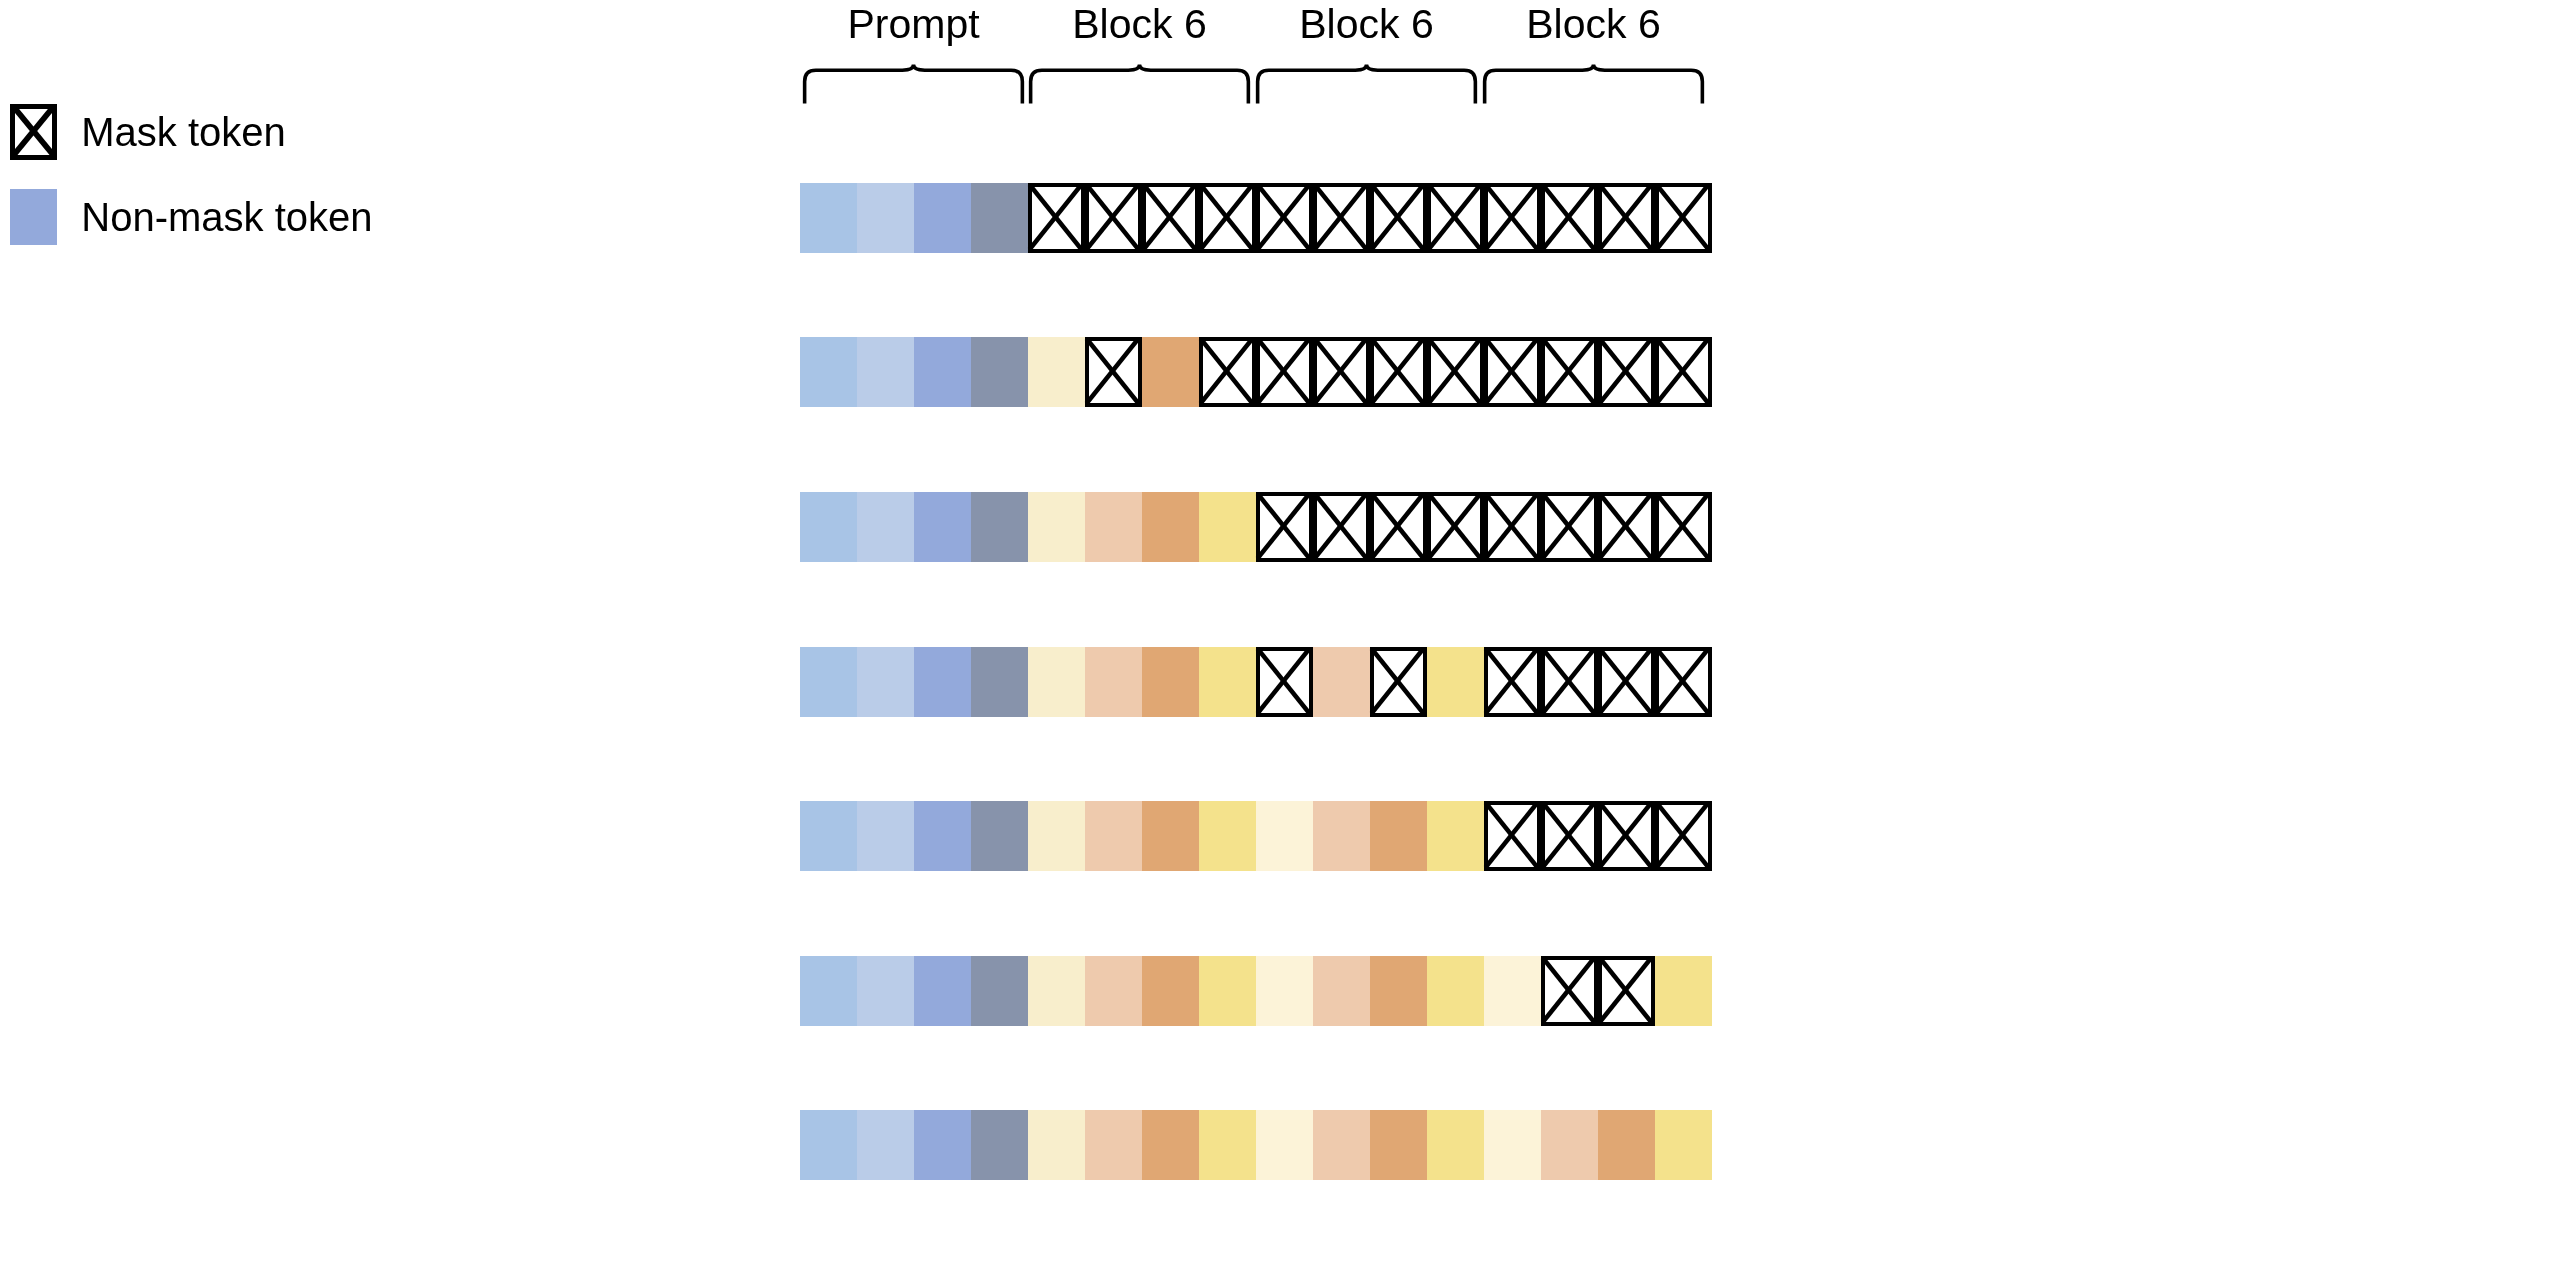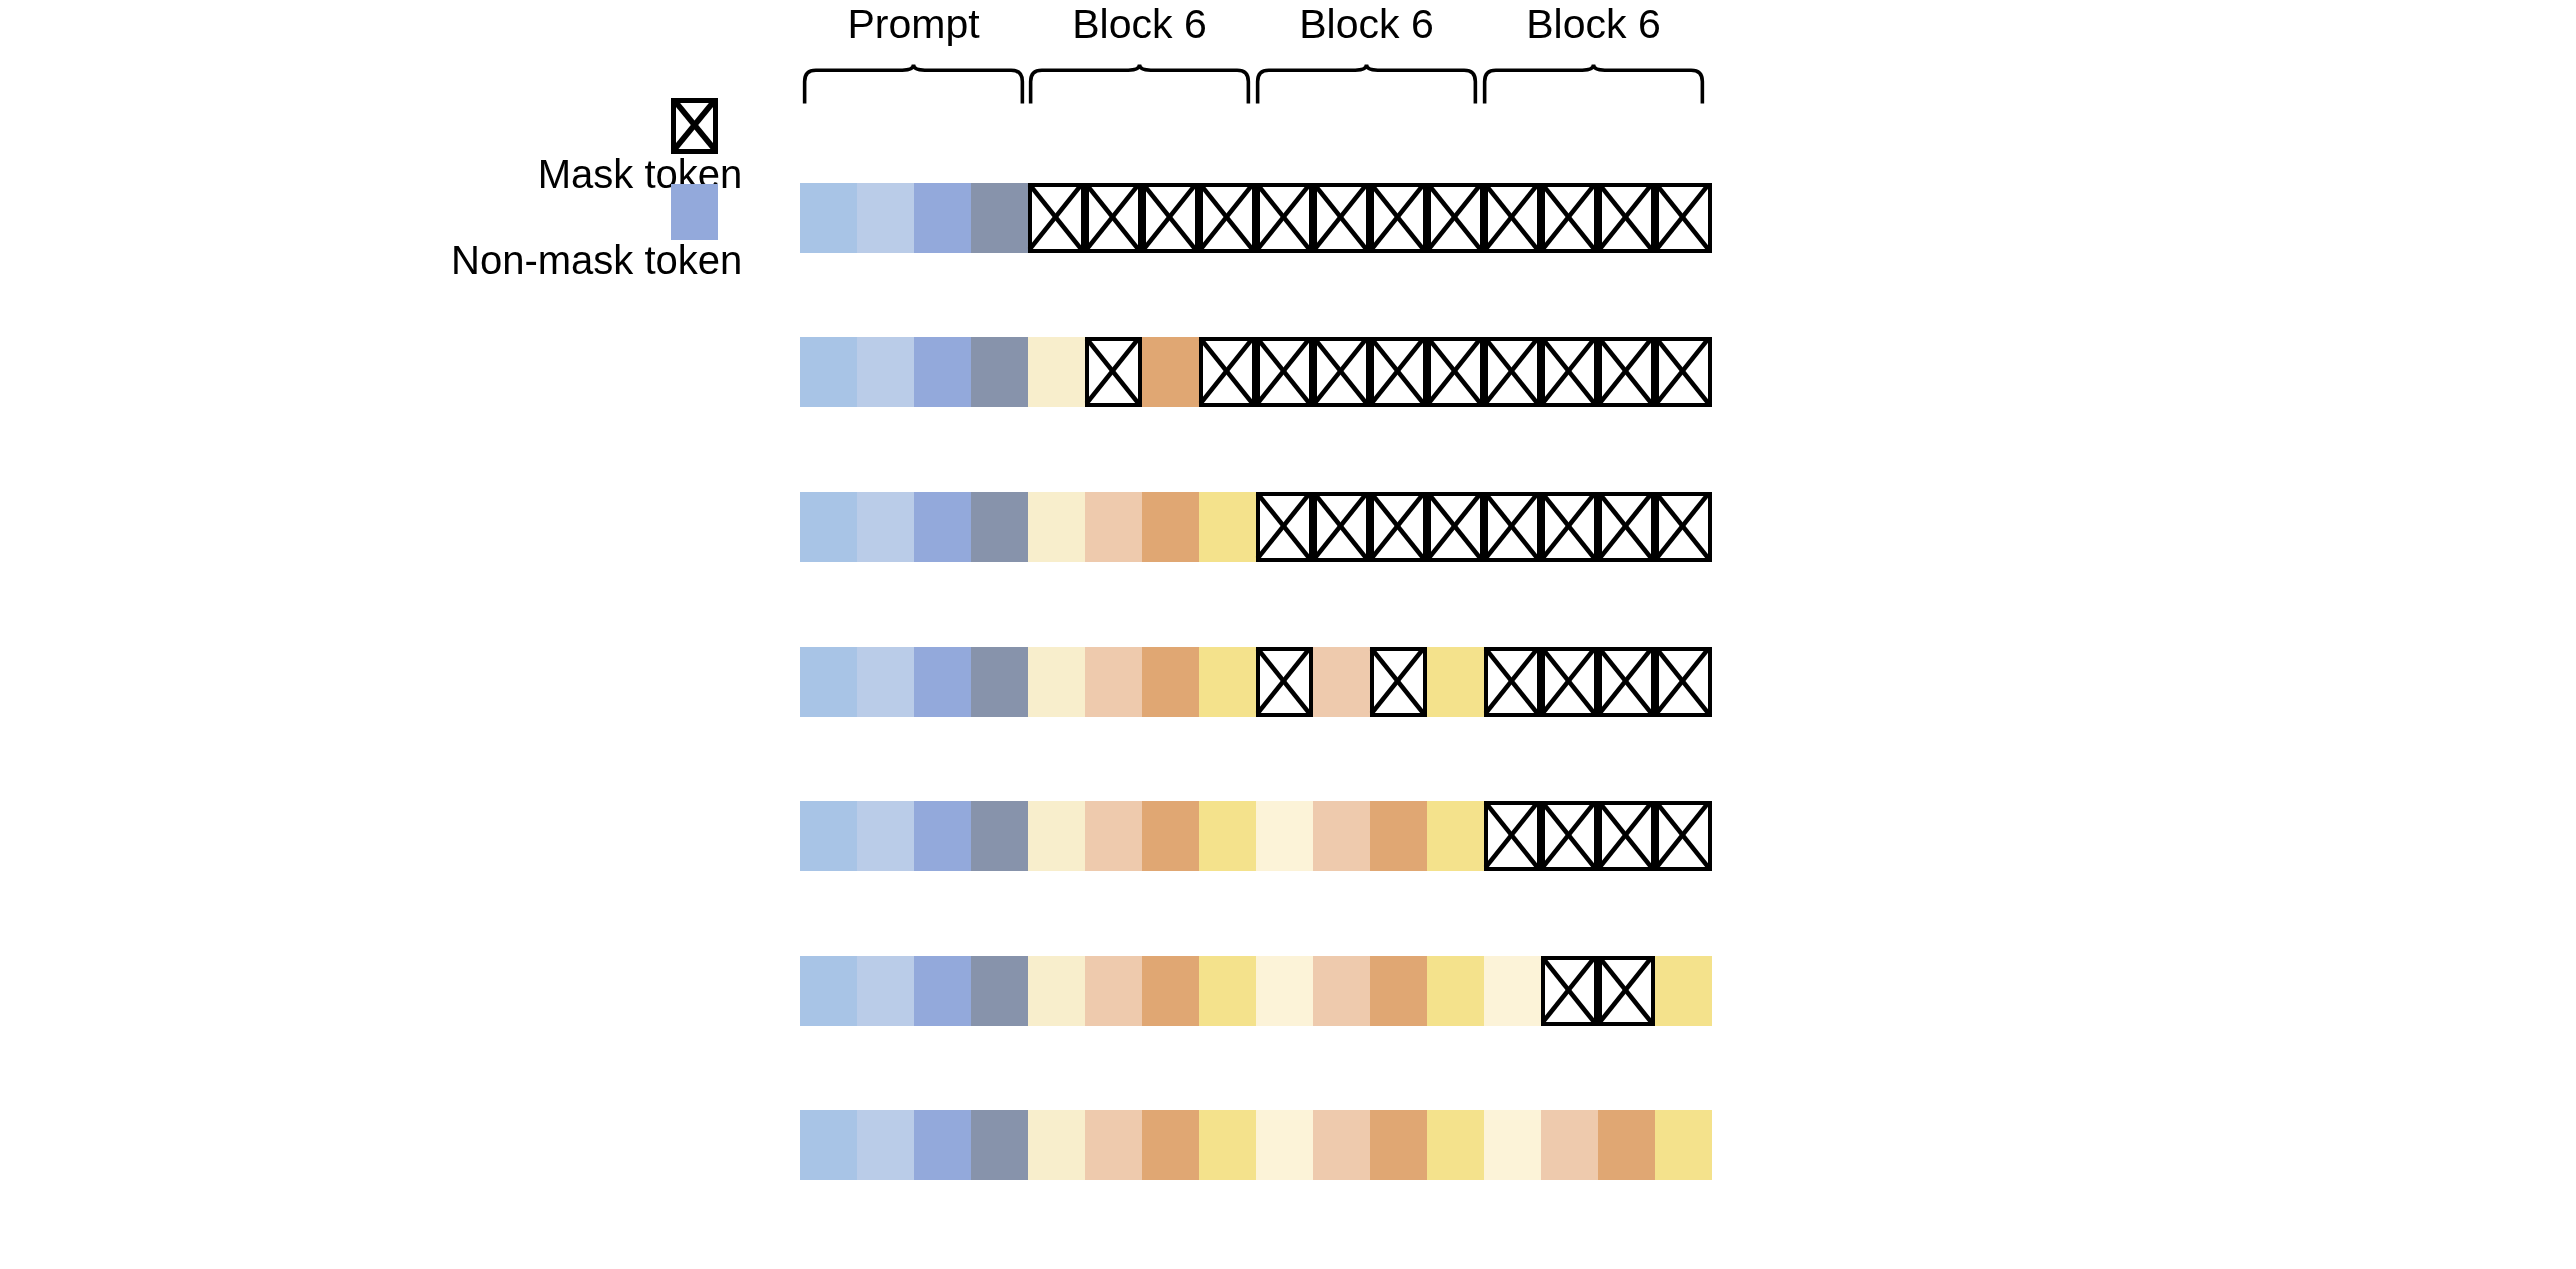--- a/index.html
+++ b/index.html
@@ -1,20 +1,20 @@
 <!DOCTYPE html>
 <html style="font-size:8.2px"><head>
 <meta charset="utf-8">
 <style>
   html,body{margin:0;padding:0;background:#fff;}
   body{width:3434px;height:1270px;position:relative;font-family:"Liberation Sans",sans-serif;overflow:hidden;}
 
   
   #legend{position:absolute;left:10.3px;top:98px;width:732px;}
-  .legend-row{display:flex;align-items:flex-end;height:67px;margin-bottom:18.5px;flex-direction:column;}
+  .legend-row{display:flex;align-items:center;height:67px;margin-bottom:18.5px;}
   .legend-swatch{width:47px;height:56px;flex:0 0 auto;margin-right:24px;position:relative;}
   .legend-swatch.mask{background:#fff;border:5.7px solid #000;box-sizing:border-box;}
   .legend-swatch.mask svg{position:absolute;left:-5.7px;top:-5.7px;width:47px;height:56px;}
   .legend-swatch.plain{background:#93a9db;}
   .legend-label{font-size:40px;color:#000;white-space:nowrap;line-height:1;}
 
   
   #grid{position:absolute;left:800px;top:0;}
   .row{position:absolute;height:70px;display:flex;}
   .cell{width:57px;height:70px;box-sizing:border-box;position:relative;flex:0 0 auto;}

